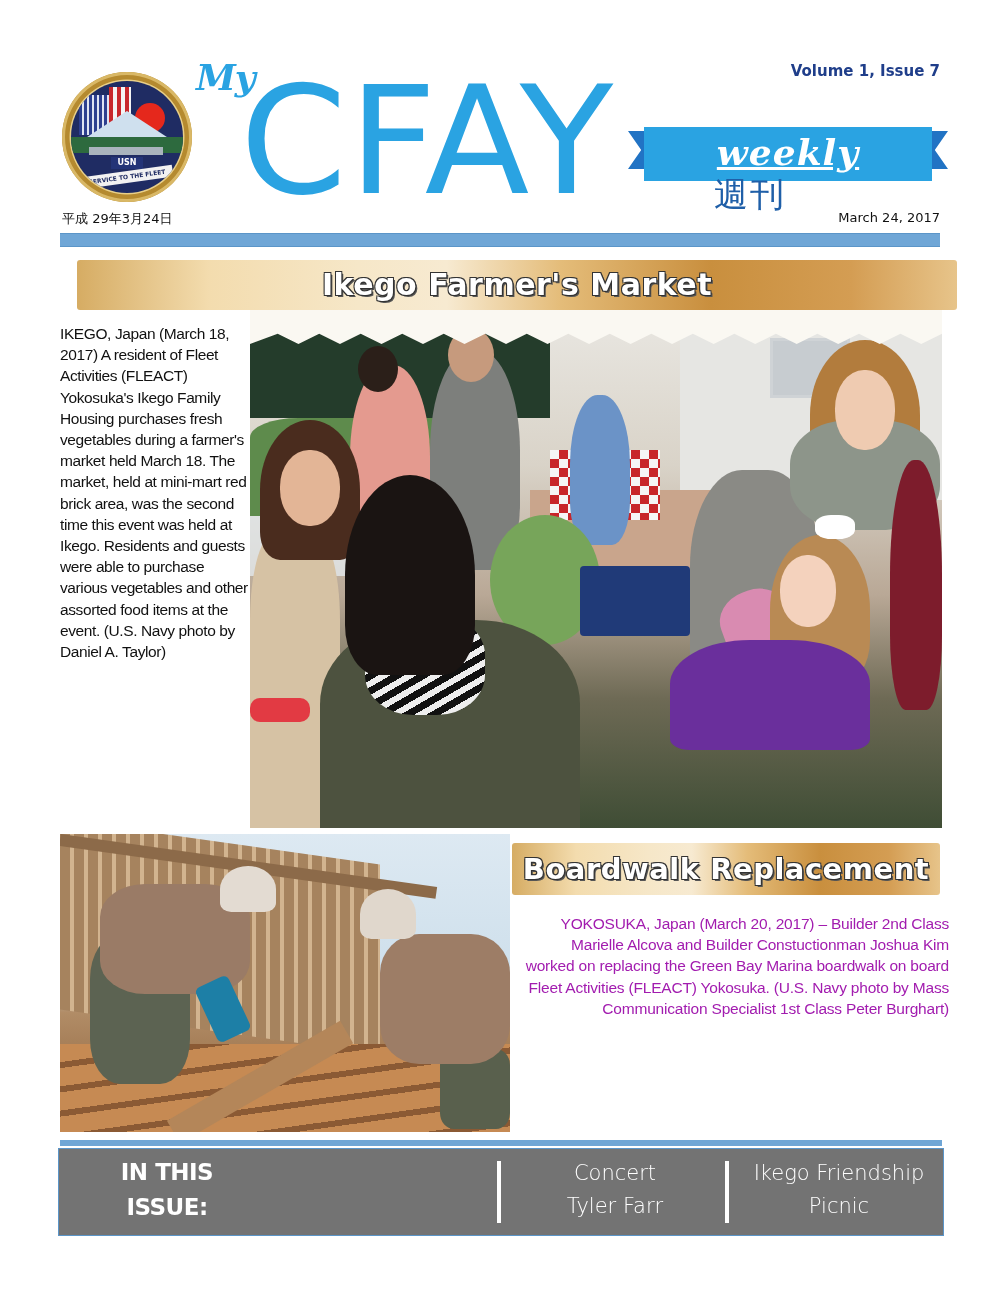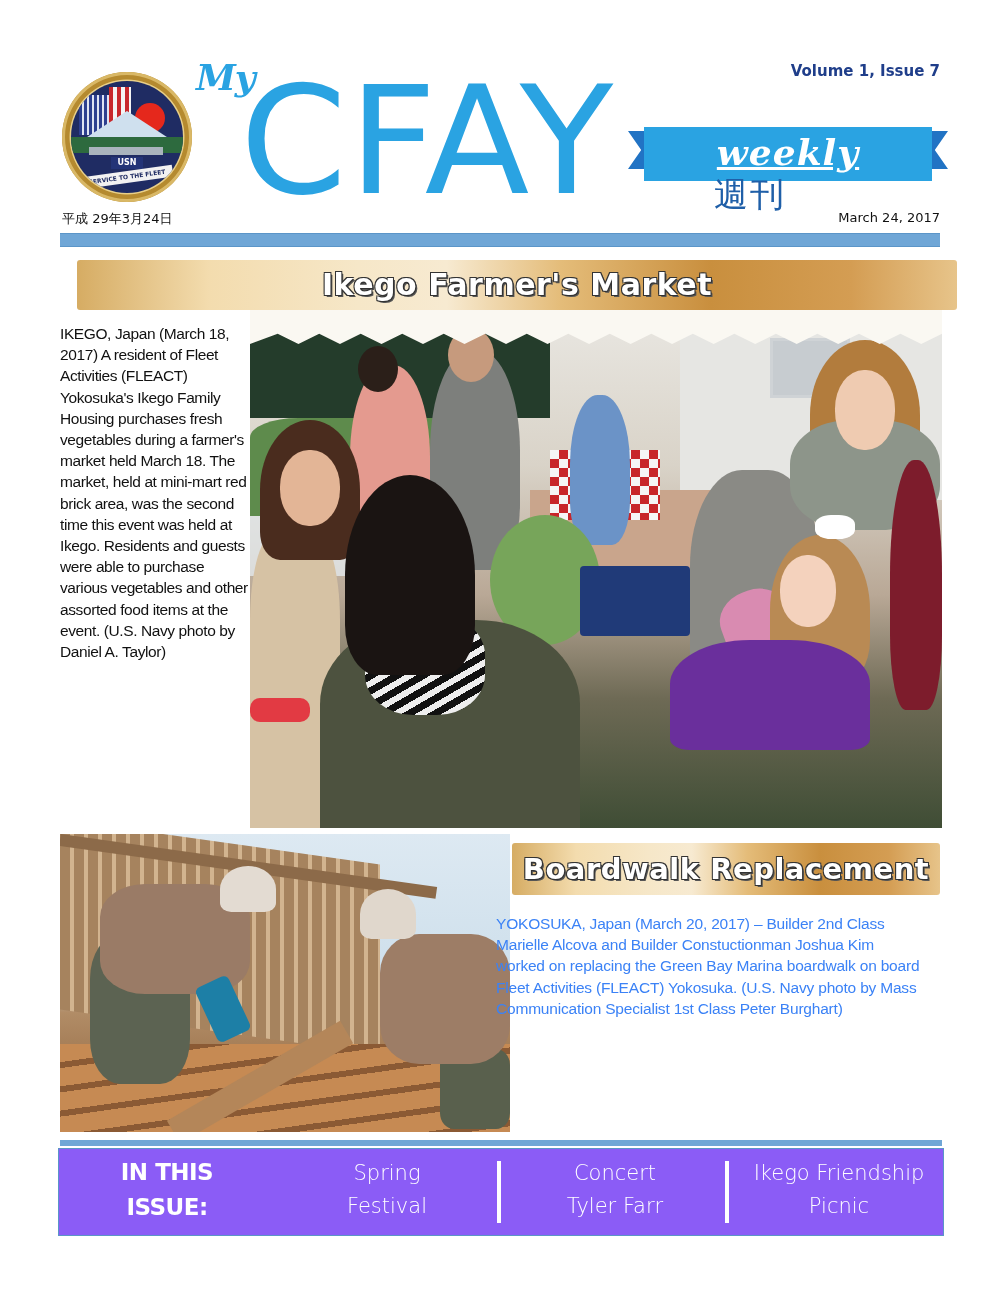--- a/index.html
+++ b/index.html
@@ -115,26 +115,26 @@
     background: repeating-linear-gradient(172deg, #c68a53 0 18px, #8b5a34 18px 24px); }
   .pb-beam { position: absolute; left: 100px; top: 235px; width: 200px; height: 26px; background: #b48659; transform: rotate(-30deg); }
   .pb-worker1-body { left: 40px; top: 50px; width: 150px; height: 110px; background: #9a7b66; border-radius: 30%; }
   .pb-worker1-legs { left: 30px; top: 100px; width: 100px; height: 150px; background: #5c6352; border-radius: 30%; }
   .pb-worker1-hat { left: 160px; top: 32px; width: 56px; height: 46px; background: #e3dbd2; border-radius: 50% 50% 20% 20%; }
   .pb-drill { left: 145px; top: 145px; width: 36px; height: 60px; background: #1d7fa6; border-radius: 6px; transform: rotate(-25deg); }
   .pb-worker2-body { left: 320px; top: 100px; width: 130px; height: 130px; background: #9d7d66; border-radius: 30%; }
   .pb-worker2-hat { left: 300px; top: 55px; width: 56px; height: 50px; background: #e0d7cc; border-radius: 50% 50% 20% 20%; }
   .pb-worker2-legs { left: 380px; top: 215px; width: 70px; height: 80px; background: #59604d; border-radius: 20%; }
 
-  .board-text { position: absolute; left: 496px; top: 913px; width: 430px; font: 15.5px "Liberation Sans", sans-serif;
-    line-height: 21.2px; color: #3b82f6; letter-spacing: -0.2px; }
+  .board-text { position: absolute; left: 519px; top: 913px; width: 430px; font: 15.5px "Liberation Sans", sans-serif;
+    line-height: 21.2px; color: #a21caf; letter-spacing: -0.2px; text-align: right; }
 
   
   .footer-rule { position: absolute; left: 60px; top: 1140px; width: 882px; height: 6px; background: #6fa6d6; }
-  .footer-box { position: absolute; left: 58px; top: 1148px; width: 886px; height: 88px; background: #8b5cf6;
+  .footer-box { position: absolute; left: 58px; top: 1148px; width: 886px; height: 88px; background: #737373;
     border: 1px solid #5b95c8; }
   .fb-heading { position: absolute; left: 54px; top: 6px; width: 108px; color: #fff; text-align: center;
     font: bold 23px "DejaVu Sans", sans-serif; line-height: 35px; letter-spacing: -0.5px; }
   .fb-item { position: absolute; top: 8px; color: #fff; text-align: center; font: 300 21px "DejaVu Sans", sans-serif;
     line-height: 33px; }
   .fb-item-1 { left: 258px; width: 140px; }
   .fb-item-2 { left: 472px; width: 168px; }
   .fb-item-3 { left: 680px; width: 200px; }
   .fb-divider { position: absolute; top: 12px; width: 4px; height: 62px; background: #fff; }
   .fb-div-1 { left: 438px; }
@@ -233,24 +233,20 @@
 </div>
 
 <div class="board-text">YOKOSUKA, Japan (March 20, 2017) – Builder 2nd Class Marielle Alcova and Builder Constuctionman Joshua Kim worked on replacing the Green Bay Marina boardwalk on board Fleet Activities (FLEACT) Yokosuka. (U.S. Navy photo by Mass Communication Specialist 1st Class Peter Burghart)</div>
 
 <div class="footer-rule"></div>
 <div class="footer-box">
   <div class="fb-heading">
     <div>IN THIS</div>
     <div>ISSUE:</div>
   </div>
-  <div class="fb-item fb-item-1">
-    <div>Spring</div>
-    <div>Festival</div>
-  </div>
   <div class="fb-divider fb-div-1"></div>
   <div class="fb-item fb-item-2">
     <div>Concert</div>
     <div>Tyler Farr</div>
   </div>
   <div class="fb-divider fb-div-2"></div>
   <div class="fb-item fb-item-3">
     <div>Ikego Friendship</div>
     <div>Picnic</div>
   </div>

